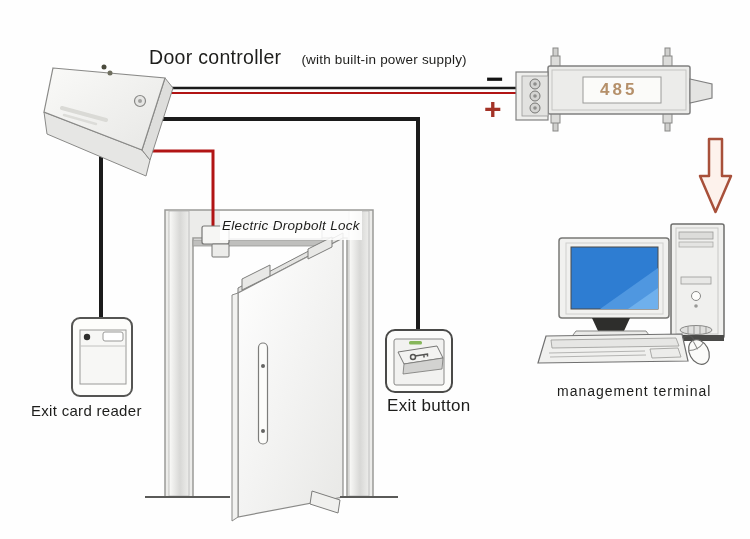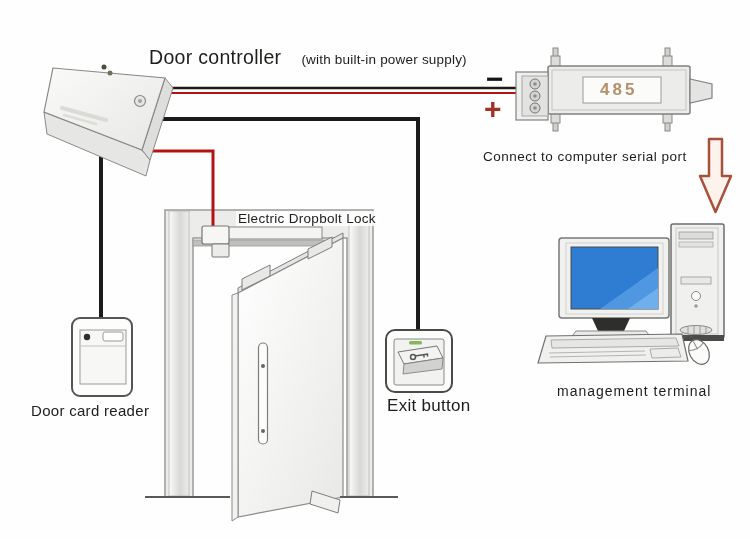--- a/index.html
+++ b/index.html
@@ -6,21 +6,21 @@
   .canvas{
     position:relative;width:750px;height:539px;background:#fefefe;overflow:hidden;
     font-family:"Liberation Sans", sans-serif;color:#1f1f1d;
   }
   .canvas svg{position:absolute;left:0;top:0;}
   .lbl{position:absolute;white-space:nowrap;color:#1d1d1b;}
   .title-wrap{left:149px;top:46px;display:flex;align-items:baseline;gap:20px;}
   .title-main{font-size:19.5px;letter-spacing:.3px;}
   .title-sub{font-size:13.5px;letter-spacing:.2px;}
   .serial{left:483px;top:149px;font-size:13.5px;letter-spacing:.5px;}
-  .locklbl{left:236px;top:211px;font-size:13.5px;letter-spacing:.3px;background:rgba(255,255,255,.85);padding:0 2px;}
+  .locklbl{left:220px;top:211px;font-size:13.5px;letter-spacing:.3px;background:rgba(255,255,255,.85);padding:7px 2px;font-style:italic;}
   .entrylbl{left:31px;top:402px;font-size:15px;letter-spacing:.3px;}
   .exitlbl{left:387px;top:396px;font-size:17px;letter-spacing:.3px;}
   .termlbl{left:557px;top:376px;font-size:14px;letter-spacing:1px;margin-top:7px;}
   .minus{left:486px;top:62px;font-size:30px;font-weight:bold;color:#141414;}
   .plus{left:484px;top:92px;font-size:30px;font-weight:bold;color:#a33226;}
   .conv485{left:583px;top:77px;width:78px;height:26px;line-height:26px;text-align:left;
     font-size:17px;font-weight:600;letter-spacing:3px;color:#b5906a;margin-left:17px;}
 </style>
 </head>
 <body>
@@ -177,18 +177,17 @@
 
   <div class="lbl title-wrap">
     <span class="title-main">Door controller</span>
     <span class="title-sub">(with built-in power supply)</span>
   </div>
 
   <div class="lbl minus">−</div>
   <div class="lbl plus">+</div>
   <div class="lbl conv485">485</div>
 
-  <div class="lbl serial">Connect to computer serial port</div>
   <div class="lbl locklbl">Electric Dropbolt Lock</div>
-  <div class="lbl entrylbl">Door card reader</div>
+  <div class="lbl entrylbl">Exit card reader</div>
   <div class="lbl exitlbl">Exit button</div>
   <div class="lbl termlbl">management terminal</div>
 </div>
 
 </body></html>

